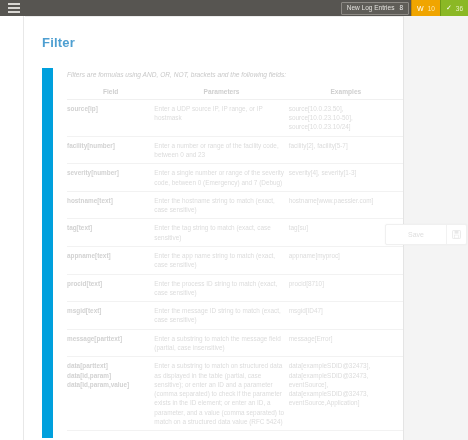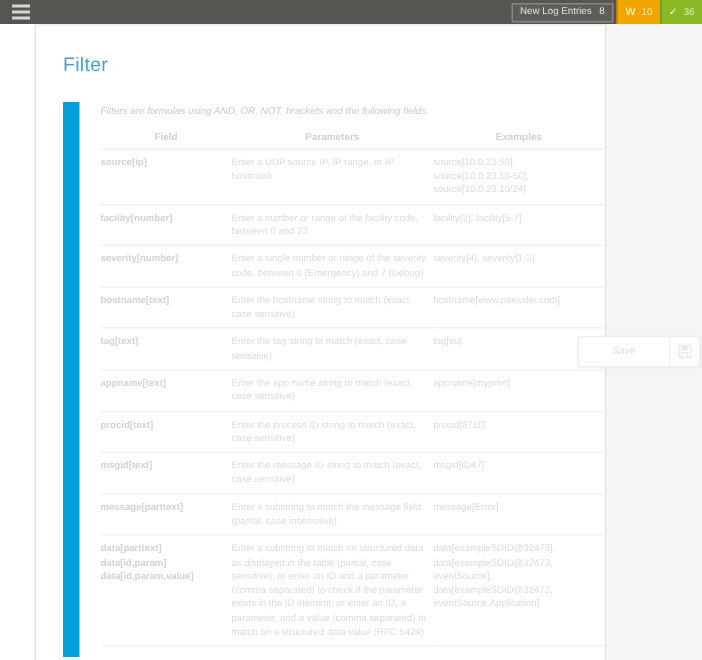--- a/index.html
+++ b/index.html
@@ -67,21 +67,21 @@
   .content {
     position:absolute; top:16px; left:25px; right:65px; bottom:0;
     background:#ffffff;
     border-top:1px solid #ededed;
     overflow:hidden;
   }
 
   .page-title {
     color:#4e9fd1;
     font-size:13px;
-    font-weight:400;
+    font-weight:700;
     padding:18px 0 0 17px;
     letter-spacing:.2px;
   }
 
   
   .help-wrap {
     position:relative;
     margin:18px 0 0 17px;
     display:flex;
   }

